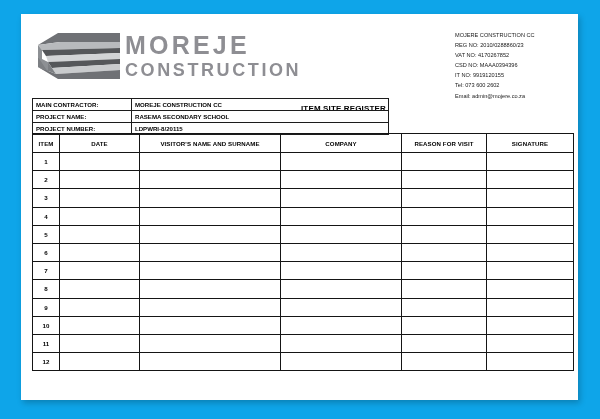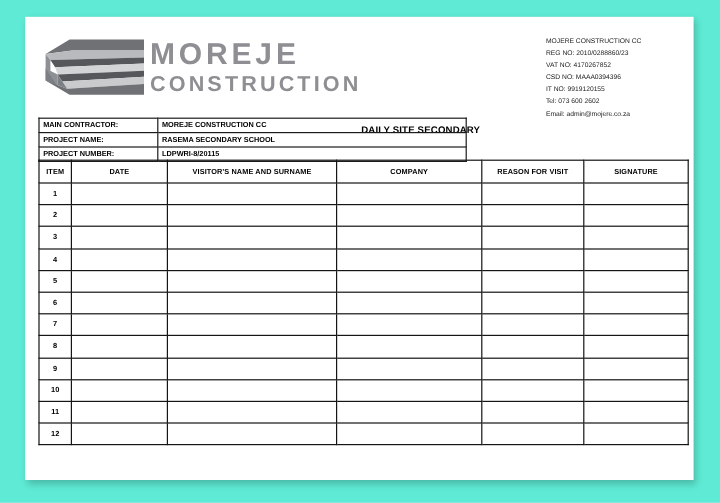--- a/index.html
+++ b/index.html
@@ -11,21 +11,21 @@
     height: 419px;
     background: #ffffff;
     font-family: "Liberation Sans", sans-serif;
     overflow: hidden;
   }
 
   .canvas {
     position: relative;
     width: 600px;
     height: 419px;
-    background: #5eead4;
+    background: #0ea5e9;
   }
 
   
   .sheet {
     position: absolute;
     left: 21px;
     top: 14px;
     width: 557px;
     height: 386px;
     background: #ffffff;
@@ -199,21 +199,21 @@
         <div class="contact-line first">MOJERE CONSTRUCTION CC</div>
         <div class="contact-line">REG NO:  2010/0288860/23</div>
         <div class="contact-line">VAT NO: 4170267852</div>
         <div class="contact-line">CSD NO: MAAA0394396</div>
         <div class="contact-line">IT NO: 9919120155</div>
         <div class="contact-line">Tel: 073 600 2602</div>
         <div class="contact-line">Email: admin@mojere.co.za</div>
       </div>
     </div>
 
-    <div class="doc-title">DAILY SITE SECONDARY</div>
+    <div class="doc-title">ITEM SITE REGISTER</div>
 
     <table class="info-table">
       <tbody>
         <tr>
           <td class="info-label">MAIN CONTRACTOR:</td>
           <td class="info-value">MOREJE CONSTRUCTION CC</td>
         </tr>
         <tr>
           <td class="info-label">PROJECT NAME:</td>
           <td class="info-value">RASEMA SECONDARY SCHOOL</td>

